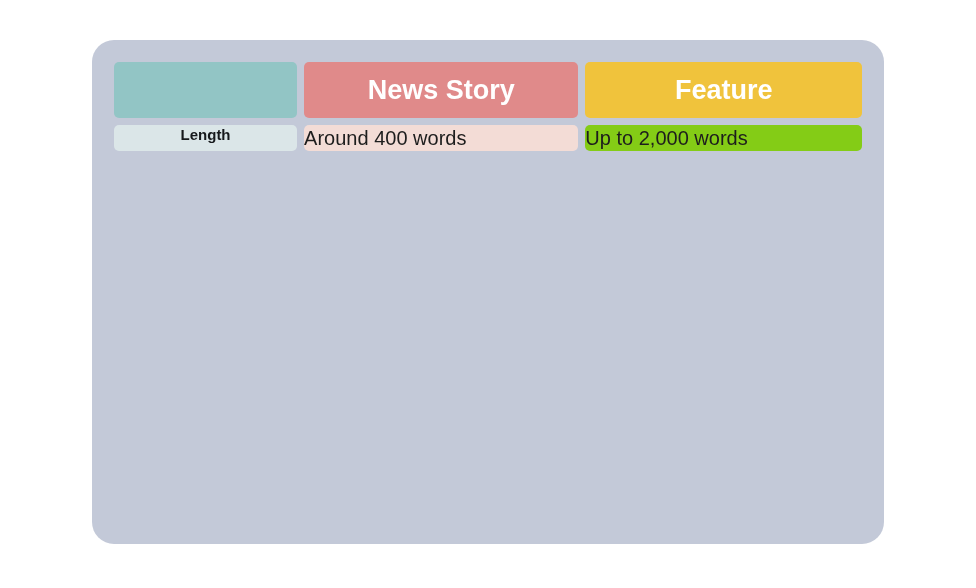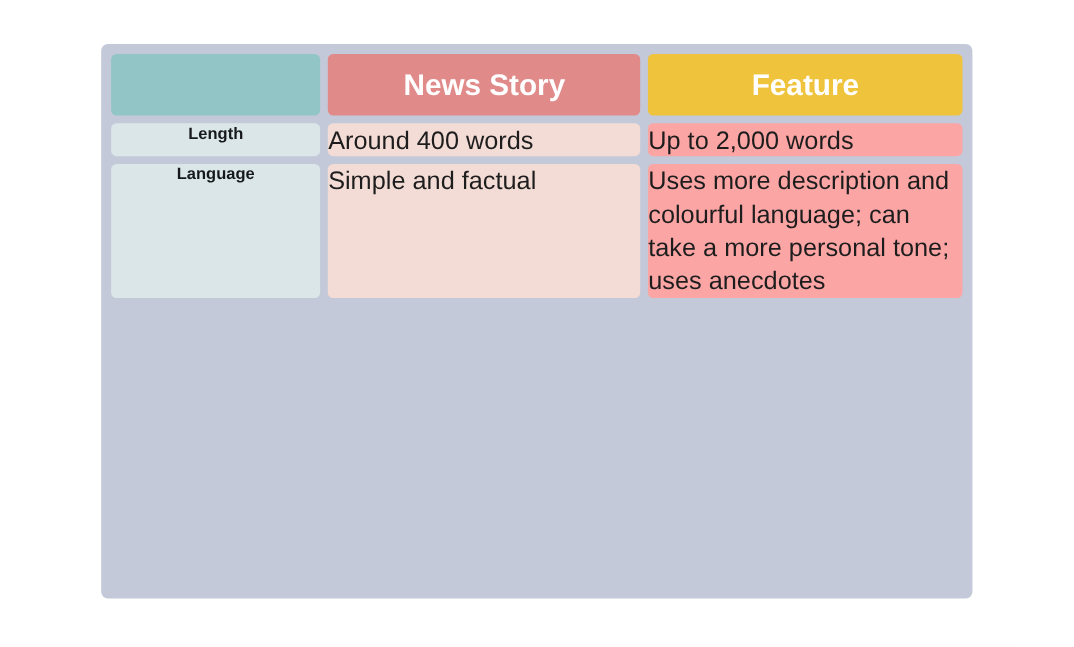--- a/index.html
+++ b/index.html
@@ -17,23 +17,23 @@
     background: #ffffff;
     overflow: hidden;
   }
   .table-frame {
     position: absolute;
     left: 92px;
     top: 40px;
     width: 792px;
     height: 504px;
     background: #c3c9d8;
-    border-radius: 6px;
+    border-radius: 22px;
     box-sizing: border-box;
-    padding: 9px;
+    padding: 22px;
   }
   table.comparison {
     width: 100%;
     border-collapse: separate;
     border-spacing: 7px 7px;
     margin: -7px;
     width: calc(100% + 14px);
   }
   table.comparison td,
   table.comparison th {
@@ -63,37 +63,37 @@
     color: #ffffff;
     font-size: 27px;
     font-weight: bold;
     text-align: center;
     line-height: 56px;
   }
   .cell {
     border-radius: 5px;
     box-sizing: border-box;
     padding: 11px 13px 13px 13px;
-    font-size: 23px;
+    font-size: 20px;
     color: #1d1d1d;
     line-height: 1.32;
   }
   .cell-label {
     background: #dbe6e8;
     text-align: center;
     font-weight: bold;
     font-size: 15px;
     color: #16191c;
     padding-top: 12px;
   }
   .cell-news {
     background: #f3dcd6;
   }
   .cell-feature {
-    background: #fca5a5;
+    background: #84cc16;
   }
   .col-label { width: 196px; }
   .col-news  { width: 294px; }
   .col-feat  { width: 294px; }
 </style>
 </head>
 <body>
 
 <div id="stage">
   <div class="table-frame">
@@ -109,21 +109,16 @@
           <th class="hdr-news">News Story</th>
           <th class="hdr-feature">Feature</th>
         </tr>
       </thead>
       <tbody>
         <tr>
           <td class="cell cell-label">Length</td>
           <td class="cell cell-news">Around 400 words</td>
           <td class="cell cell-feature">Up to 2,000 words</td>
         </tr>
-        <tr>
-          <td class="cell cell-label">Language</td>
-          <td class="cell cell-news">Simple and factual</td>
-          <td class="cell cell-feature">Uses more description and colourful language; can take a more personal tone; uses anecdotes</td>
-        </tr>
       </tbody>
     </table>
   </div>
 </div>
 
 </body></html>

